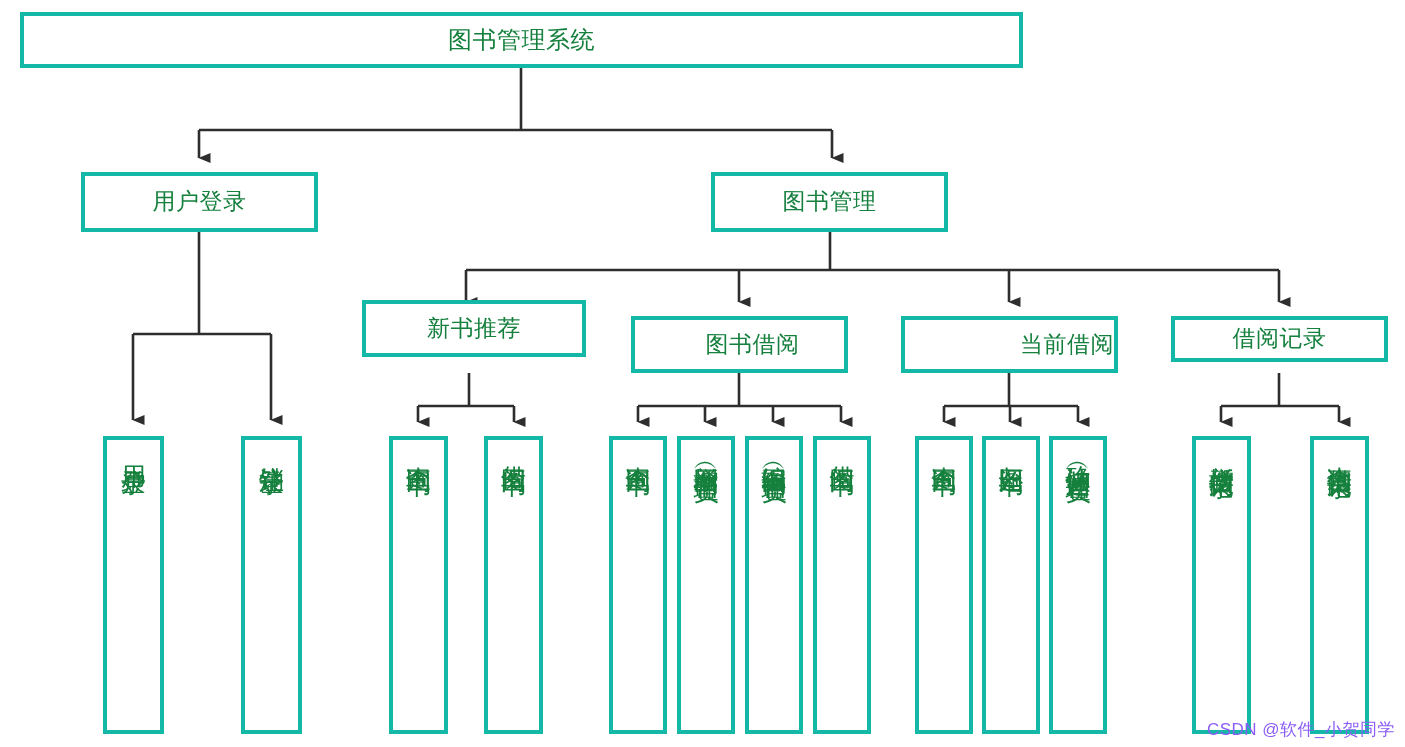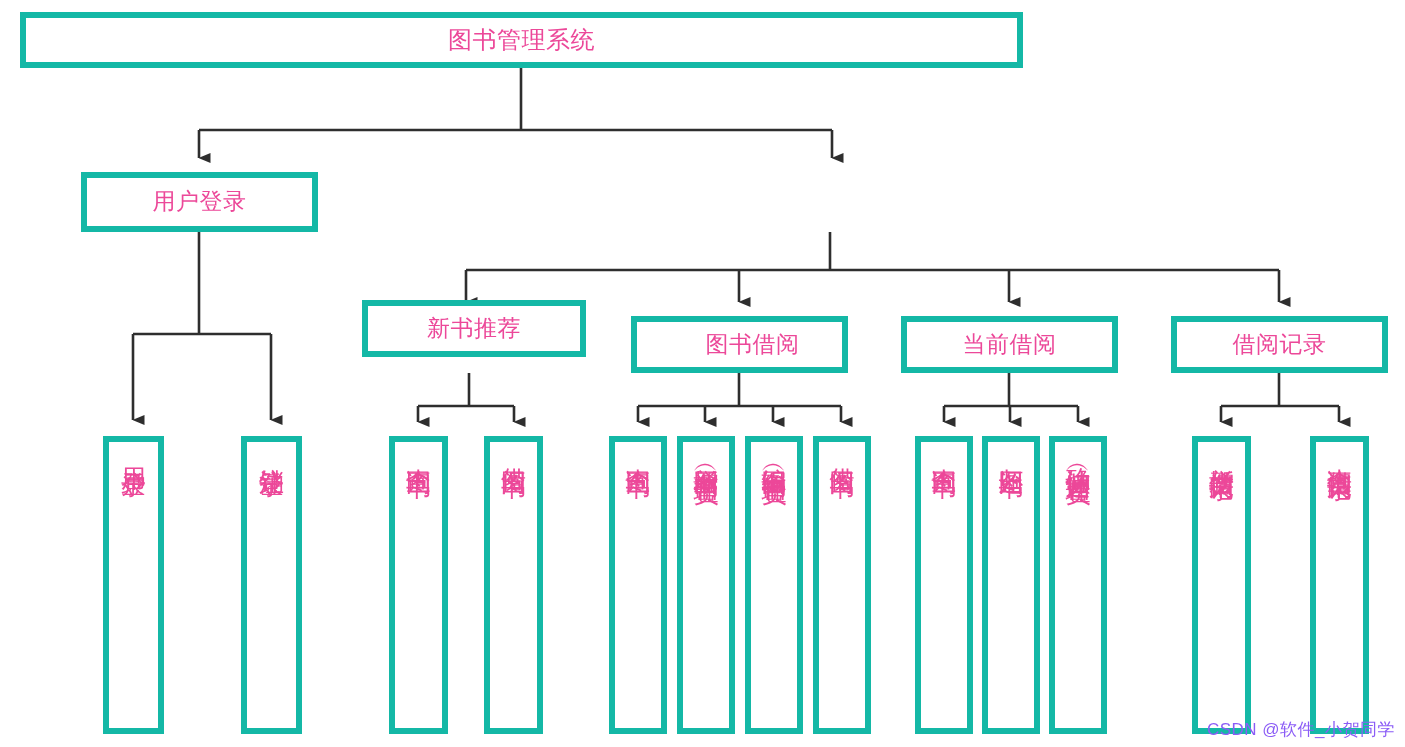--- a/index.html
+++ b/index.html
@@ -21,25 +21,25 @@
     position: absolute;
     left: 0;
     top: 0;
     width: 1405px;
     height: 747px;
   }
   .node {
     position: absolute;
     box-sizing: border-box;
     background: #ffffff;
-    border: 6px solid #14b8a6;
+    border: 4px solid #14b8a6;
     display: flex;
     align-items: center;
     justify-content: center;
-    color: #ec4899;
+    color: #15803d;
   }
   .node .label {
     text-align: center;
     line-height: 1.12;
     white-space: nowrap;
   }
   .node.horiz .label {
     font-size: 23px;
     letter-spacing: 0.5px;
   }
@@ -122,31 +122,34 @@
     </g>
   </svg>
 
   <div class="node horiz root" style="left:20px; top:12px; width:1003px; height:56px;">
     <span class="label">图书管理系统</span>
   </div>
 
   <div class="node horiz" style="left:81px; top:172px; width:237px; height:60px;">
     <span class="label">用户登录</span>
   </div>
+  <div class="node horiz" style="left:711px; top:172px; width:237px; height:60px;">
+    <span class="label">图书管理</span>
+  </div>
 
   <div class="node horiz" style="left:362px; top:300px; width:224px; height:57px;">
     <span class="label">新书推荐</span>
   </div>
   <div class="node horiz" style="left:631px; top:316px; width:217px; height:57px;padding-left:26px;">
     <span class="label">图书借阅</span>
   </div>
-  <div class="node horiz" style="left:901px; top:316px; width:217px; height:57px;">
+  <div class="node horiz" style="left:901px; top:316px; width:217px; height:57px;justify-content:flex-end;">
     <span class="label">当前借阅</span>
   </div>
-  <div class="node horiz" style="left:1171px; top:316px; width:217px; height:57px;">
+  <div class="node horiz" style="left:1171px; top:316px; width:217px; height:46px;">
     <span class="label">借阅记录</span>
   </div>
 
   <div class="node vert" style="left:103px; top:436px; width:61px; height:298px;">
     <span class="label">用户登录</span>
   </div>
   <div class="node vert" style="left:241px; top:436px; width:61px; height:298px;">
     <span class="label">注销登录</span>
   </div>
 

